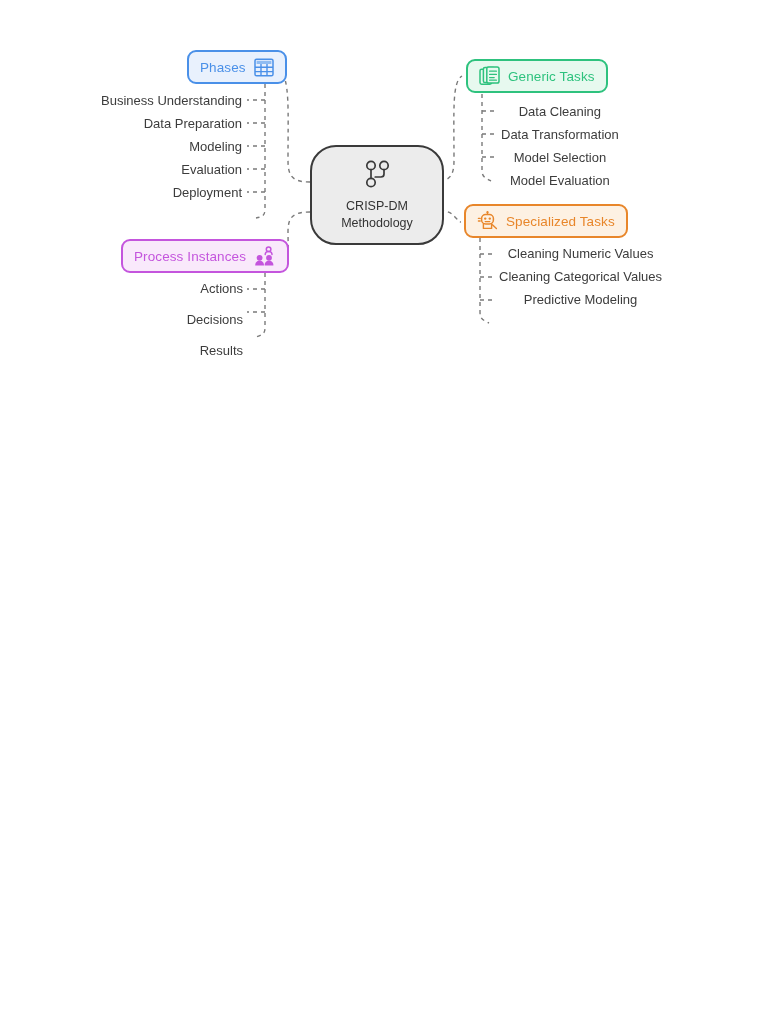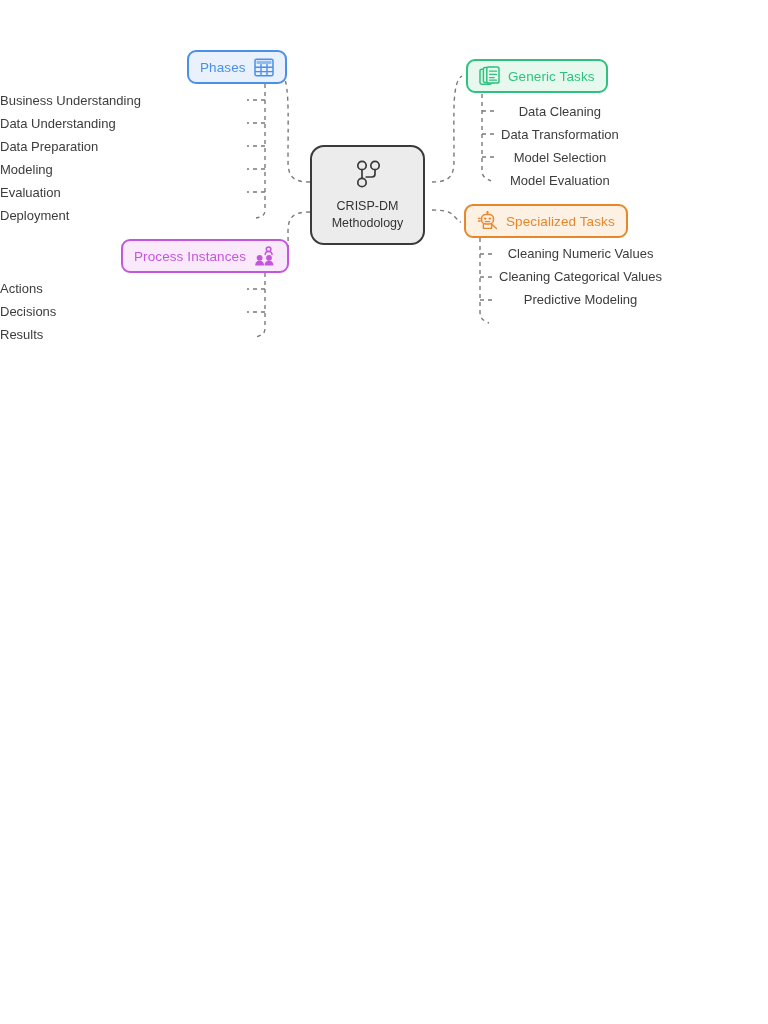--- a/index.html
+++ b/index.html
@@ -41,26 +41,26 @@
     border-radius: 9px;
     border-width: 2px;
     border-style: solid;
     white-space: nowrap;
   }
 
   
   #center-node {
     left: 310px;
     top: 145px;
-    width: 115px;
+    width: 134px;
     height: 100px;
     flex-direction: column;
     background: #ececec;
     border-color: #3a3a3a;
-    border-radius: 14px;
+    border-radius: 26px;
     gap: 2px;
   }
   #center-node .center-icon {
     margin-bottom: 4px;
   }
   #center-node .center-label {
     font-size: 12.5px;
     color: #333333;
     line-height: 15px;
     text-align: center;
@@ -125,39 +125,40 @@
     flex-direction: column;
   }
   .leaf {
     font-size: 13px;
     color: #3c3c3c;
     line-height: 23px;
     height: 23px;
     white-space: nowrap;
   }
   .leaf-list.right .leaf { text-align: center; }
-  .leaf-list.left  .leaf { }
+  .leaf-list.left  .leaf { text-align: right; }
 
   #leaves-phases {
     left: 0px;
     top: 89px;
     width: 242px;
   }
   #leaves-generic {
     left: 501px;
     top: 100px;
   }
   #leaves-specialized {
     left: 499px;
     top: 242px;
   }
   #leaves-instances {
     left: 0px;
     top: 277px;
     width: 243px;
+    gap: 8px;
   }
 </style>
 </head>
 <body>
 
 <div id="canvas">
 
   <svg class="edges" viewBox="0 0 768 1024">
 
     <path d="M 310 182 C 292 182 288 176 288 160 C 288 110 290 80 280 70" fill="none" stroke="#7a7a7a" stroke-width="1.4" stroke-dasharray="4 4"></path>
@@ -210,21 +211,20 @@
       <svg width="20" height="19" viewBox="0 0 20 19">
         <rect x="1" y="1.2" width="18" height="16.6" rx="1.6" fill="none" stroke="#4a90e8" stroke-width="1.5"></rect>
         <rect x="2.6" y="2.8" width="14.8" height="3.2" fill="#8fbcf2"></rect>
         <path d="M1 9.2 H19 M1 13.6 H19 M7 6 V17.8 M13 6 V17.8" stroke="#4a90e8" stroke-width="1.4"></path>
       </svg>
     </span>
   </div>
 
   <div class="leaf-list left" id="leaves-phases">
     <div class="leaf">Business Understanding</div>
-    <div class="leaf">Data Understanding</div>
     <div class="leaf">Data Preparation</div>
     <div class="leaf">Modeling</div>
     <div class="leaf">Evaluation</div>
     <div class="leaf">Deployment</div>
   </div>
 
   <div class="node branch-node" id="node-generic">
     <span class="branch-icon">
       <svg width="21" height="21" viewBox="0 0 21 21">
         <rect x="1" y="3.2" width="11.5" height="15" rx="1.6" fill="none" stroke="#2ec27e" stroke-width="1.5"></rect>

